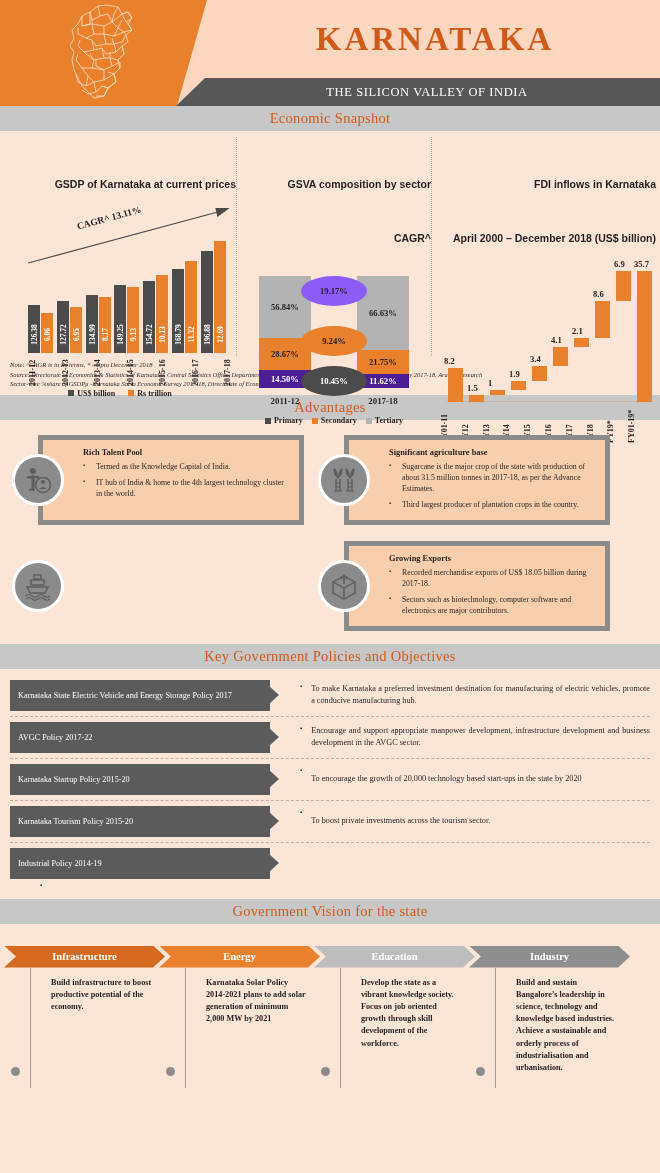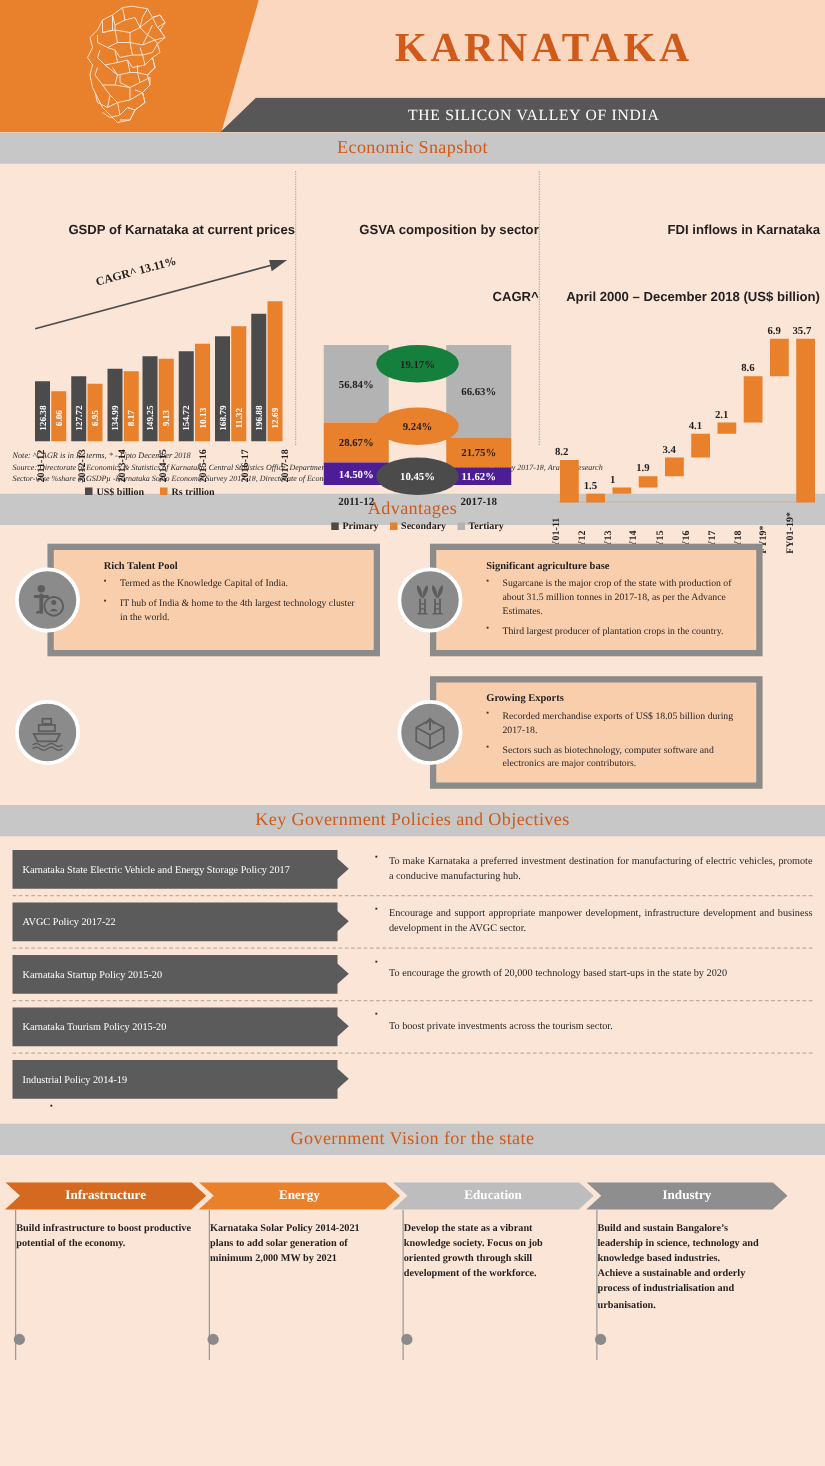--- a/index.html
+++ b/index.html
@@ -97,21 +97,21 @@
   .seg.sec { background: #e8802c; color: #231f20; }
   .seg.pri { background: #4c1d95; color: #ffffff; }
   .stack-lbl { position: absolute; bottom: 8px; font-size: 8.8px; font-weight: bold; width: 52px; text-align: center; }
   .stack-lbl.left { left: 22px; } .stack-lbl.right { right: 22px; }
   .ellipse {
     position: absolute; left: 50%; transform: translateX(-50%);
     width: 66px; height: 30px; border-radius: 50%;
     display: flex; align-items: center; justify-content: center;
     font-size: 8.6px; font-weight: bold; font-family: "Liberation Serif", serif;
   }
-  .ellipse.e1 { top: 22px; background: #15803d; color: #231f20; }
+  .ellipse.e1 { top: 22px; background: #8b5cf6; color: #231f20; }
   .ellipse.e2 { top: 72px; background: #e8802c; color: #231f20; }
   .ellipse.e3 { top: 112px; background: #4b4b4b; color: #ffffff; }
   .gsva-legend { display: flex; justify-content: center; gap: 9px; margin-top: 2px; }
 
   
   .fdi-plot { position: relative; height: 150px; margin: 8px 8px 0 8px; }
   .fdi-baseline { position: absolute; left: 6px; right: 2px; bottom: 0; border-bottom: 1px solid #c9b7a9; }
   .fdi-bar { position: absolute; width: 15px; background: #e8802c; }
   .fdi-val { position: absolute; font-size: 8.6px; font-weight: bold; font-family: "Liberation Serif", serif; white-space: nowrap; }
   .fdi-xaxis { display: flex; margin: 1px 8px 0 8px; }
@@ -163,21 +163,21 @@
   
   .vision { position: relative; padding: 22px 10px 0 10px; height: 220px; }
   .vision-cols { display: flex; gap: 0; }
   .vcol { width: 155px; position: relative; }
   .vhead {
     height: 22px; display: flex; align-items: center; justify-content: center;
     color: #fff; font-size: 10.5px; font-weight: bold; font-family: "Liberation Serif", serif;
     clip-path: polygon(0 0, calc(100% - 12px) 0, 100% 50%, calc(100% - 12px) 100%, 0 100%, 12px 50%);
     margin-left: -6px;
   }
-  .vbody { padding: 9px 12px 0 0; border-left: 1px solid #9a9a9a; margin-left: 2px; min-height: 120px; }
+  .vbody { padding: 9px 12px 0 20px; border-left: 1px solid #9a9a9a; margin-left: 20px; min-height: 120px; }
   .vbody p { font-size: 8.2px; line-height: 12.2px; font-weight: bold; }
   .vdot { position: absolute; left: 1px; bottom: 12px; width: 9px; height: 9px; border-radius: 50%; background: #8b8b8b; }
 </style>
 </head>
 <body>
 
 <div class="header">
   <div class="header-orange"></div>
   <div class="map-wrap">
     <svg viewBox="0 0 120 102" width="120" height="102">

